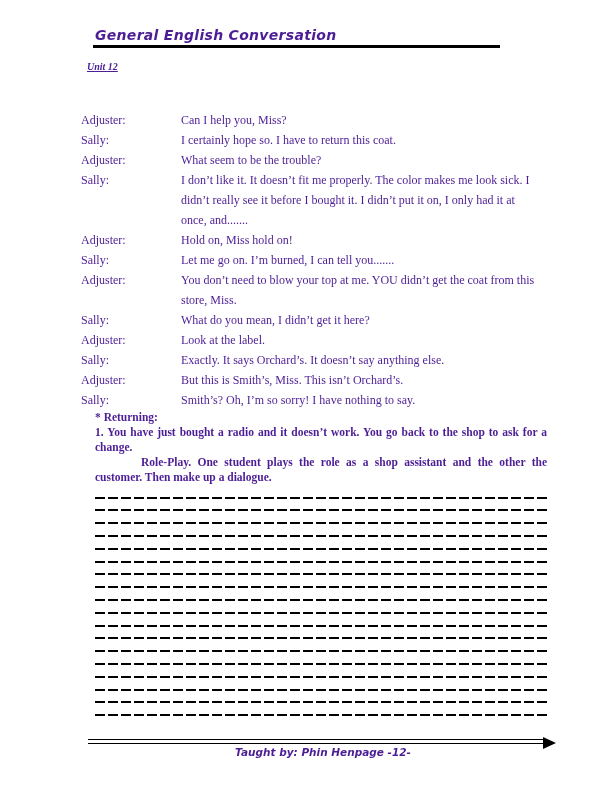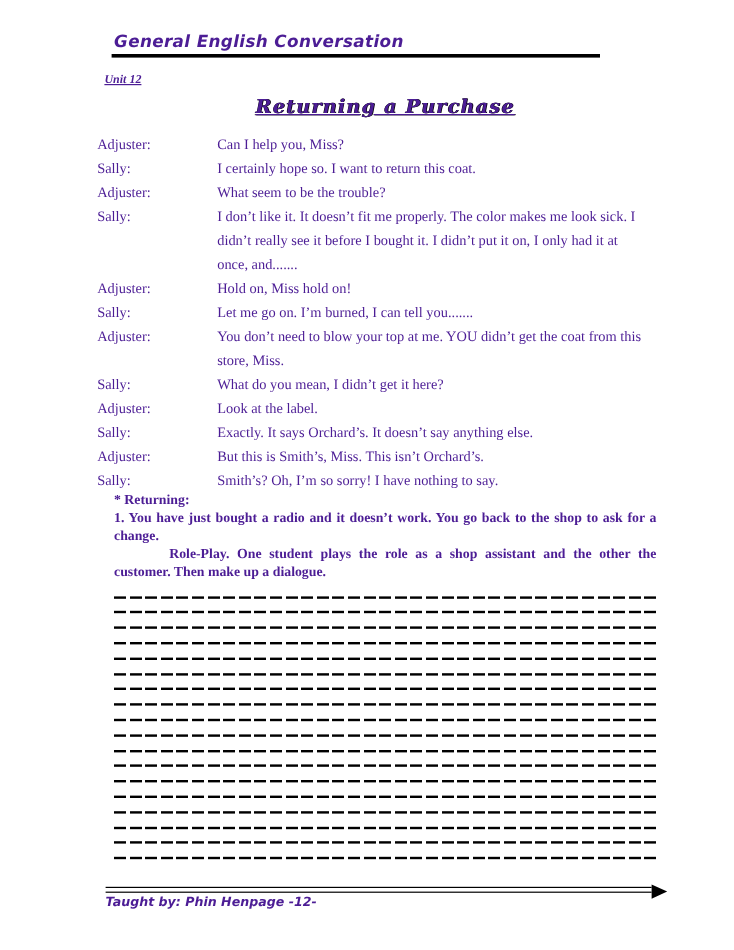--- a/index.html
+++ b/index.html
@@ -118,46 +118,45 @@
     border-left: 13px solid #000;
     border-top: 6.5px solid transparent;
     border-bottom: 6.5px solid transparent;
   }
   .footer-text {
     position: absolute;
     left: 88px;
     top: 746px;
     width: 470px;
     display: flex;
-    justify-content: flex-start;
+    justify-content: center;
     font-family: "DejaVu Sans", sans-serif;
     font-style: italic;
     font-weight: bold;
     font-size: 10.5px;
   }
 </style>
 </head>
 <body>
 
 <div class="sheet">
 
   <div class="course-title">General English Conversation</div>
   <div class="header-rule"></div>
 
   <div class="unit-label">Unit 12</div>
-  <div class="lesson-title">Returning a Purchase</div>
 
   <div class="dialogue">
     <div class="drow">
       <span class="speaker">Adjuster:</span>
       <span class="utterance">Can I help you, Miss?</span>
     </div>
     <div class="drow">
       <span class="speaker">Sally:</span>
-      <span class="utterance">I certainly hope so. I want to return this coat.</span>
+      <span class="utterance">I certainly hope so. I have to return this coat.</span>
     </div>
     <div class="drow">
       <span class="speaker">Adjuster:</span>
       <span class="utterance">What seem to be the trouble?</span>
     </div>
     <div class="drow">
       <span class="speaker">Sally:</span>
       <span class="utterance">I don’t like it. It doesn’t fit me properly. The color makes me look sick. I didn’t really see it before I bought it. I didn’t put it on, I only had it at once, and.......</span>
     </div>
     <div class="drow">

